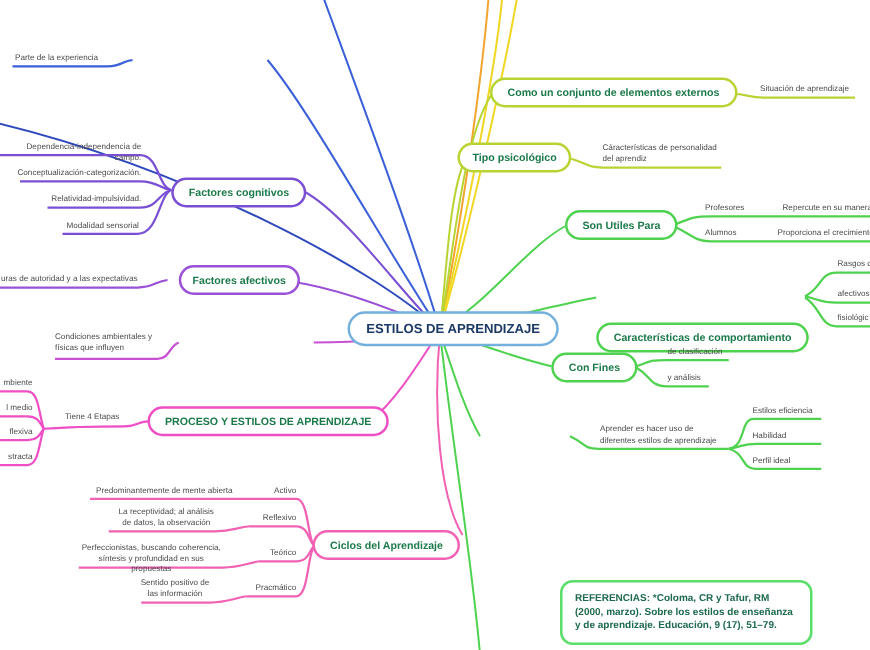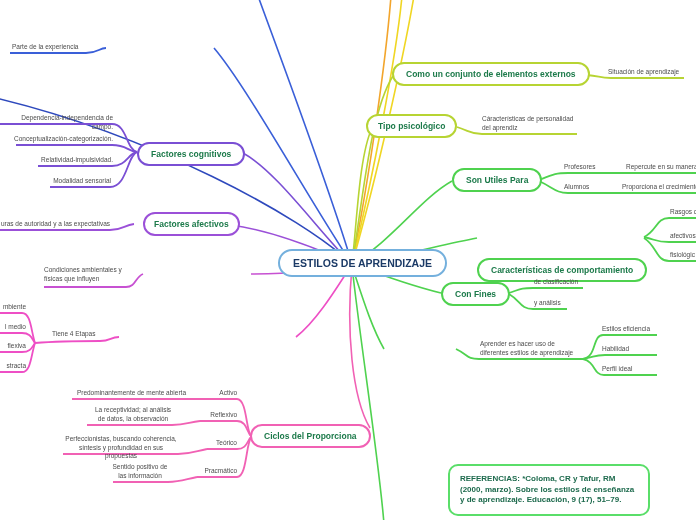--- a/index.html
+++ b/index.html
@@ -73,21 +73,22 @@
     <path d="M509,294 C521,301 520,309 533,309 L567,309" stroke="#4fd24f" stroke-width="1.8"></path>
     <path d="M456,349 C469,355 466,359 479,359 L583,359" stroke="#4fd24f" stroke-width="1.8"></path>
     <path d="M583,359 C597,357 592,335 603,335 L657,335" stroke="#4fd24f" stroke-width="1.8"></path>
     <path d="M583,359 C595,357 594,355 605,355 L657,355" stroke="#4fd24f" stroke-width="1.8"></path>
     <path d="M583,359 C596,362 593,375 604,375 L657,375" stroke="#4fd24f" stroke-width="1.8"></path>
   </svg>
 
   <div class="node node-central" style="left:278px;top:249px;">ESTILOS DE APRENDIZAJE</div>
   <div class="node b-purple" style="left:137px;top:142px;">Factores cognitivos</div>
   <div class="node b-violet" style="left:143px;top:212px;padding:5px 9px;">Factores afectivos</div>
-  <div class="node b-pink" style="left:250px;top:424px;">Ciclos del Proporciona</div>
+  <div class="node b-magenta" style="left:118px;top:325px;">PROCESO Y ESTILOS DE APRENDIZAJE</div>
+  <div class="node b-pink" style="left:250px;top:424px;">Ciclos del Aprendizaje</div>
   <div class="node b-ygreen" style="left:392px;top:62px;">Como un conjunto de elementos externos</div>
   <div class="node b-ygreen" style="left:366px;top:114px;padding:5px 10px;">Tipo psicológico</div>
   <div class="node b-green" style="left:452px;top:168px;">Son Utiles Para</div>
   <div class="node b-green" style="left:477px;top:225px;margin-top:33px;">Características de comportamiento</div>
   <div class="node b-green" style="left:441px;top:282px;">Con Fines</div>
 
   <div class="leaf" style="left:12px;top:43px;">Parte de la experiencia</div>
   <div class="leaf" style="left:0;top:114px;width:113px;text-align:right;">Dependencia-independencia de campo.</div>
   <div class="leaf" style="left:0;top:135px;width:113px;text-align:right;">Conceptualización-categorización.</div>
   <div class="leaf" style="left:0;top:156px;width:113px;text-align:right;">Relatividad-impulsividad.</div>

